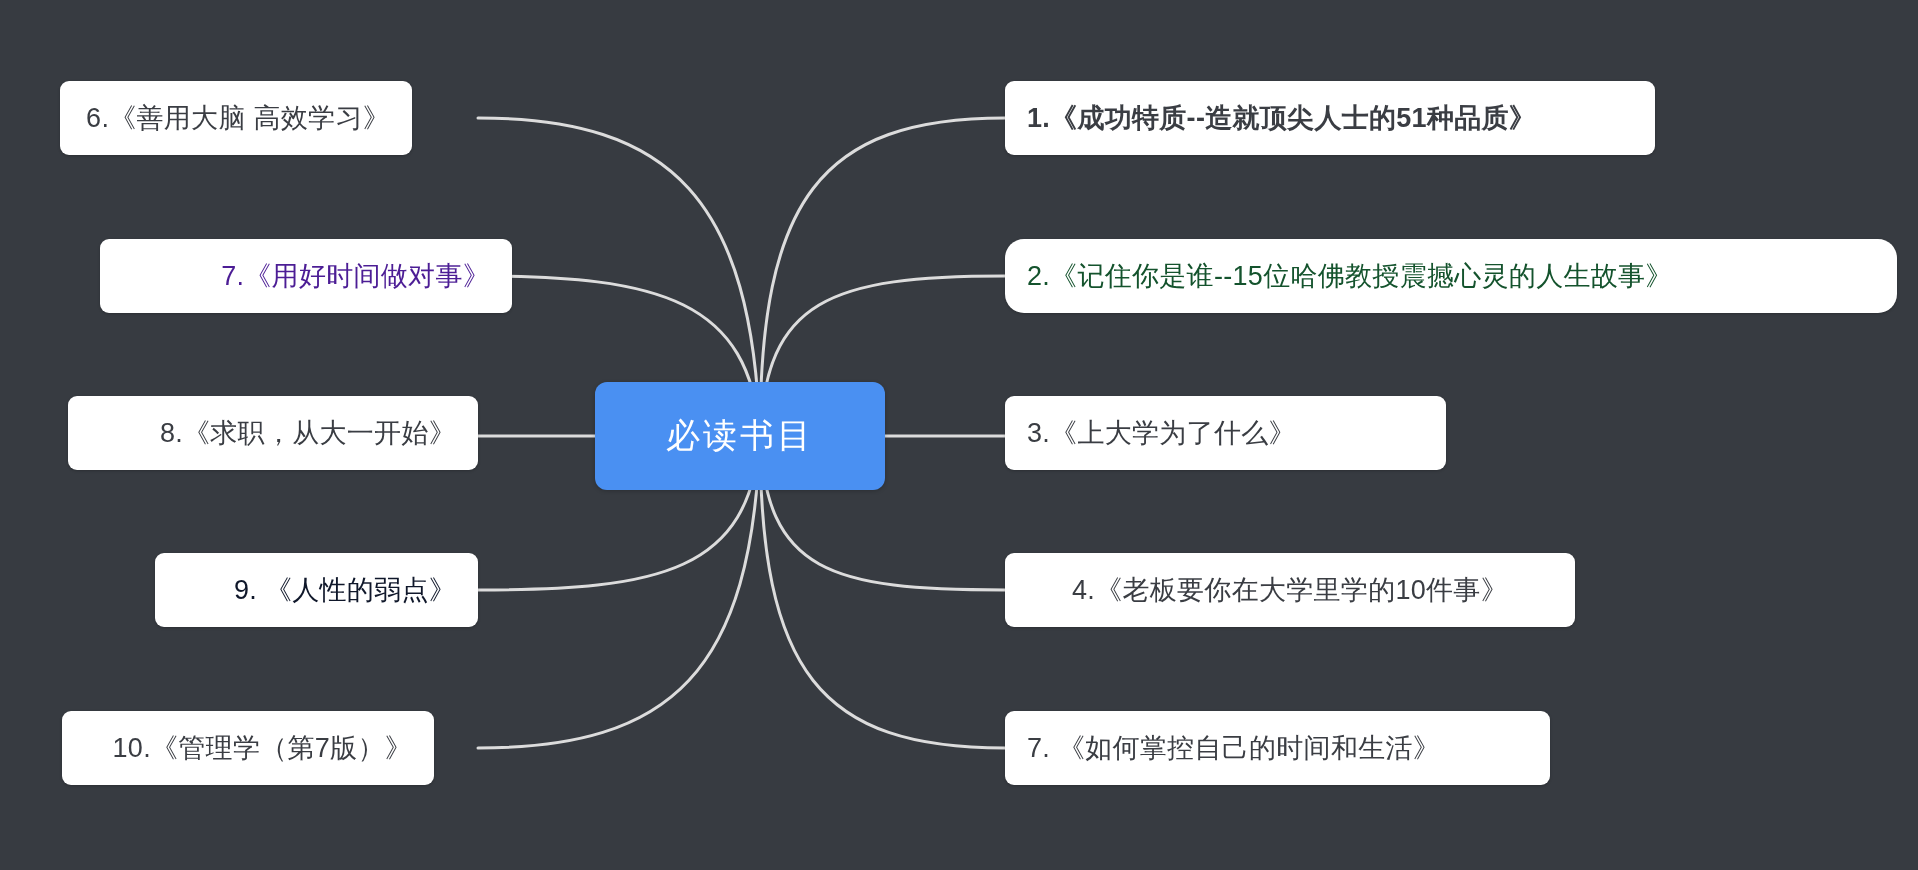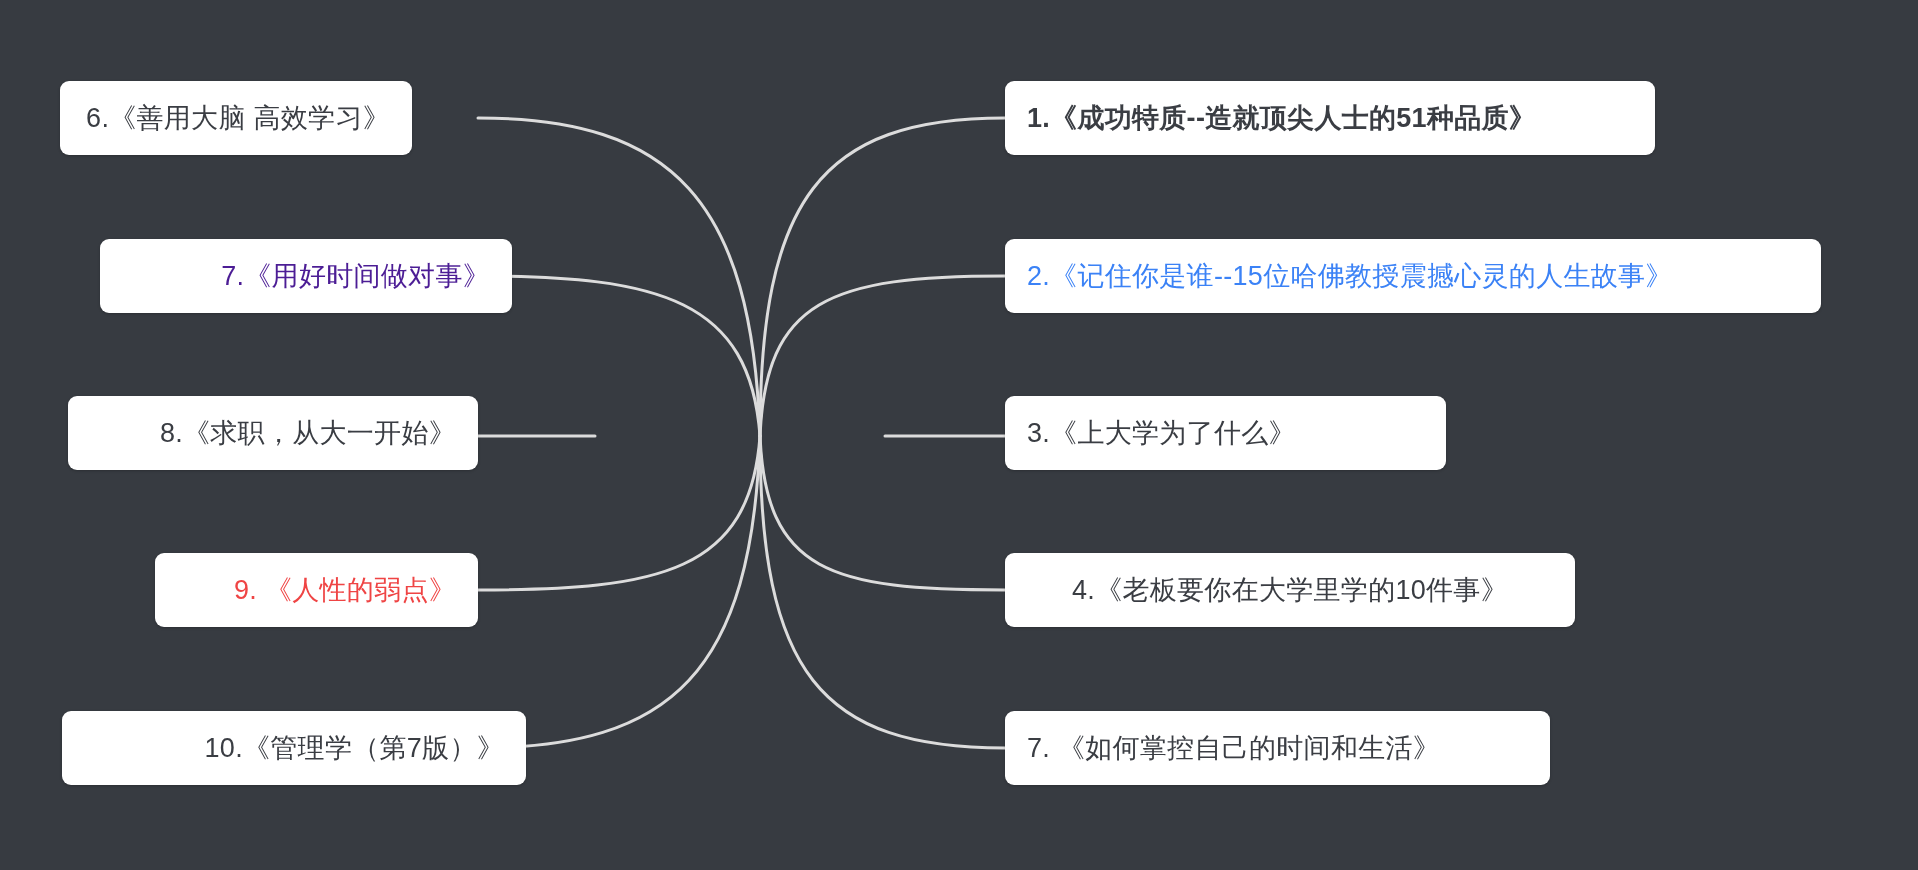--- a/index.html
+++ b/index.html
@@ -76,43 +76,46 @@
       <path d="M 885 436 L 1005 436" class="edge" stroke="#dcdcdc"></path>
       <path d="M 760 436 C 766 572 830 590 1005 590" class="edge" stroke="#dcdcdc"></path>
       <path d="M 760 436 C 760 672 820 748 1005 748" class="edge" stroke="#dcdcdc"></path>
       <path d="M 760 436 C 752 200 672 118 478 118" class="edge" stroke="#dcdcdc"></path>
       <path d="M 760 436 C 750 300 660 276 478 276" class="edge" stroke="#dcdcdc"></path>
       <path d="M 595 436 L 478 436" class="edge" stroke="#dcdcdc"></path>
       <path d="M 760 436 C 750 572 660 590 478 590" class="edge" stroke="#dcdcdc"></path>
       <path d="M 760 436 C 752 672 672 748 478 748" class="edge" stroke="#dcdcdc"></path>
     </svg>
 
+  <div id="root-node" style="left: 595px; top: 382px; width: 290px; height: 108px; background: rgb(74, 144, 242); color: rgb(255, 255, 255);">
+    <span>必读书目</span>
+  </div>
 
   <div id="left-nodes">
       <div class="node left" style="left: 60px; top: 81px; width: 352px; background: #ffffff; color: rgb(58, 61, 67);">
         <span class="node-label">6.《善用大脑 高效学习》</span>
       </div>
       <div class="node left" style="left: 100px; top: 239px; width: 412px; background: rgb(255, 255, 255); color: #4c1d95;">
         <span class="node-label">7.《用好时间做对事》</span>
       </div>
       <div class="node left" style="left: 68px; top: 396px; width: 410px; background: rgb(255, 255, 255); color: rgb(58, 61, 67);">
         <span class="node-label">8.《求职，从大一开始》</span>
       </div>
-      <div class="node left" style="left: 155px; top: 553px; width: 323px; background: rgb(255, 255, 255); color: #ef4444; justify-content: flex-end;">
+      <div class="node left" style="left: 155px; top: 553px; width: 323px; background: rgb(255, 255, 255); color: #0f172a; justify-content: flex-end;">
         <span class="node-label">9. 《人性的弱点》</span>
       </div>
-      <div class="node left" style="left: 62px; top: 711px; width: 464px; background: rgb(255, 255, 255); color: rgb(58, 61, 67); padding-left: 28px;">
+      <div class="node left" style="left: 62px; top: 711px; width: 372px; background: rgb(255, 255, 255); color: rgb(58, 61, 67); padding-left: 28px;">
         <span class="node-label">10.《管理学（第7版）》</span>
       </div>
     </div>
   <div id="right-nodes">
       <div class="node right" style="left: 1005px; top: 81px; width: 650px; background: rgb(255, 255, 255); color: rgb(58, 61, 67); font-weight: bold;">
         <span class="node-label">1.《成功特质--造就顶尖人士的51种品质》</span>
       </div>
-      <div class="node right" style="left: 1005px; top: 239px; width: 816px; background: rgb(255, 255, 255); color: #3b82f6;">
+      <div class="node right" style="left: 1005px; top: 239px; width: 892px; background: rgb(255, 255, 255); color: #14532d; border-radius: 19px;">
         <span class="node-label">2.《记住你是谁--15位哈佛教授震撼心灵的人生故事》</span>
       </div>
       <div class="node right" style="left: 1005px; top: 396px; width: 441px; background: rgb(255, 255, 255); color: rgb(58, 61, 67);">
         <span class="node-label">3.《上大学为了什么》</span>
       </div>
       <div class="node right" style="left: 1005px; top: 553px; width: 570px; background: rgb(255, 255, 255); color: rgb(58, 61, 67); justify-content: center;">
         <span class="node-label">4.《老板要你在大学里学的10件事》</span>
       </div>
       <div class="node right" style="left: 1005px; top: 711px; width: 545px; background: rgb(255, 255, 255); color: rgb(58, 61, 67);">
         <span class="node-label">7. 《如何掌控自己的时间和生活》</span>

